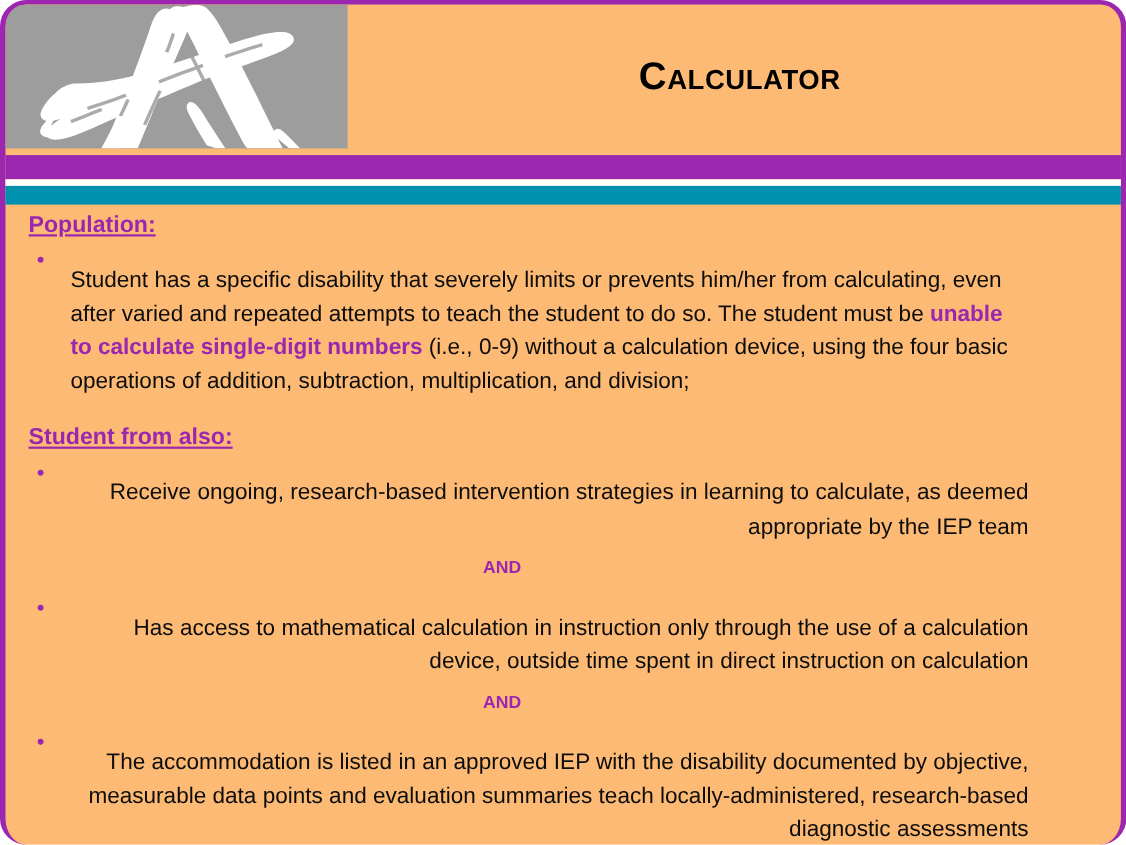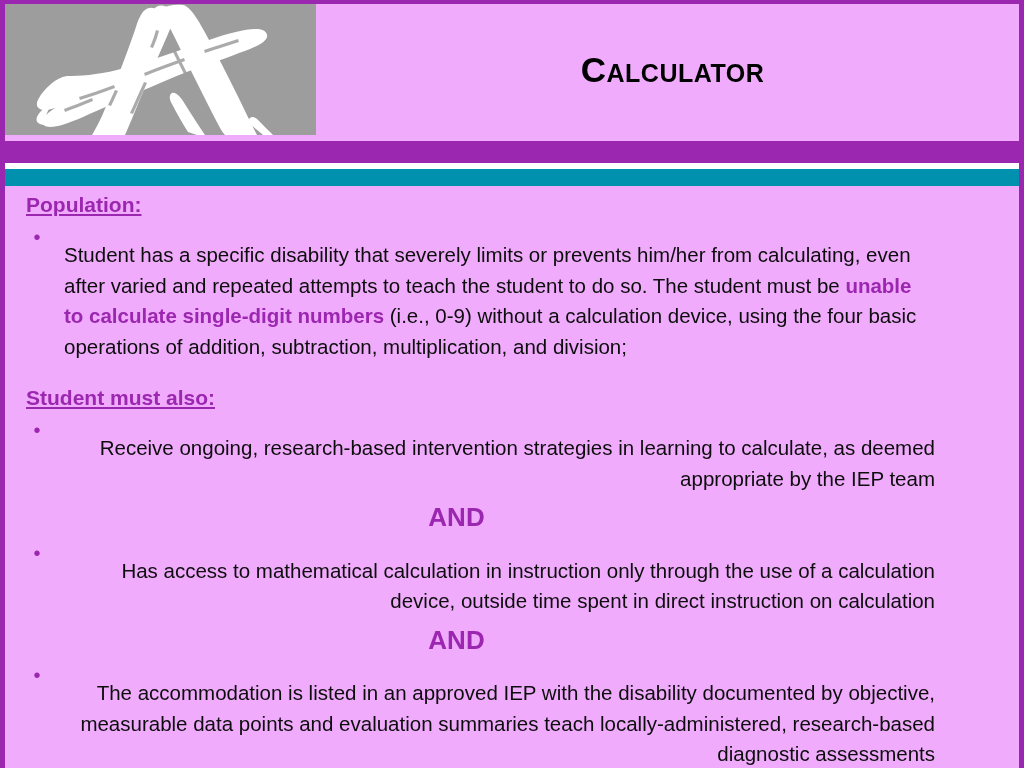--- a/index.html
+++ b/index.html
@@ -8,26 +8,27 @@
     padding: 0;
     background: #ffffff;
   }
   body {
     font-family: "Liberation Sans", sans-serif;
   }
   .slide {
     position: relative;
     width: 1024px;
     height: 768px;
-    background: #f0abfc;
+    background: #fdba74;
     box-sizing: border-box;
     border-left: 5px solid #9B26B0;
     border-right: 5px solid #9B26B0;
     border-top: 4px solid #9B26B0;
     overflow: hidden;
+    border-radius: 24px;
   }
 
   
   .header {
     position: absolute;
     left: -5px;
     top: -4px;
     width: 1024px;
     height: 137px;
   }
@@ -149,21 +150,21 @@
     text-align: right;
   }
   .hl {
     color: #9B26B0;
     font-weight: bold;
   }
   .and-line {
     text-align: center;
     color: #9B26B0;
     font-weight: bold;
-    font-size: 26px;
+    font-size: 16px;
     line-height: 30.5px;
     margin-top: 8px;
     padding-right: 40px;
   }
 </style>
 </head>
 <body>
 
 <div class="slide">
 
@@ -205,21 +206,21 @@
 
   <div class="content">
 
     <div class="section-head">Population:</div>
 
     <div class="bullet indent-wide">
       <span class="dot">•</span>
       <span class="btext"><span>Student has a specific disability that severely limits or prevents him/her from calculating, even after varied and repeated attempts to teach the student to do so. The student must be </span><span class="hl">unable to calculate single-digit numbers</span><span> (i.e., 0-9) without a calculation device, using the four basic operations of addition, subtraction, multiplication, and division;</span></span>
     </div>
 
-    <div class="section-head second">Student must also:</div>
+    <div class="section-head second">Student from also:</div>
 
     <div class="bullet indent-narrow">
       <span class="dot">•</span>
       <span class="btext">Receive ongoing, research-based intervention strategies in learning to calculate, as deemed appropriate by the IEP team</span>
     </div>
 
     <div class="and-line">AND</div>
 
     <div class="bullet indent-narrow">
       <span class="dot">•</span>

